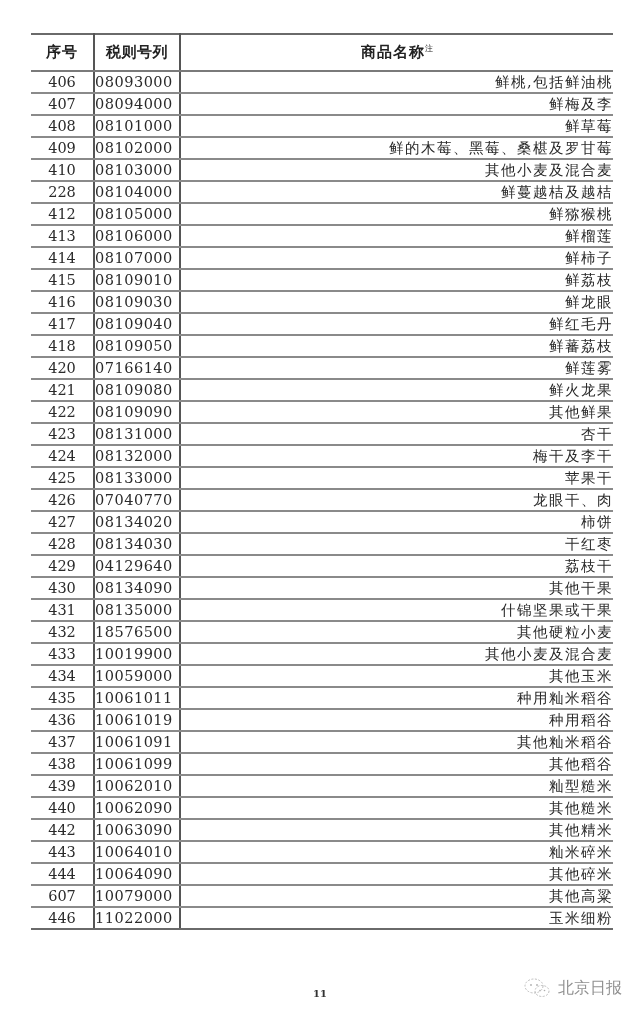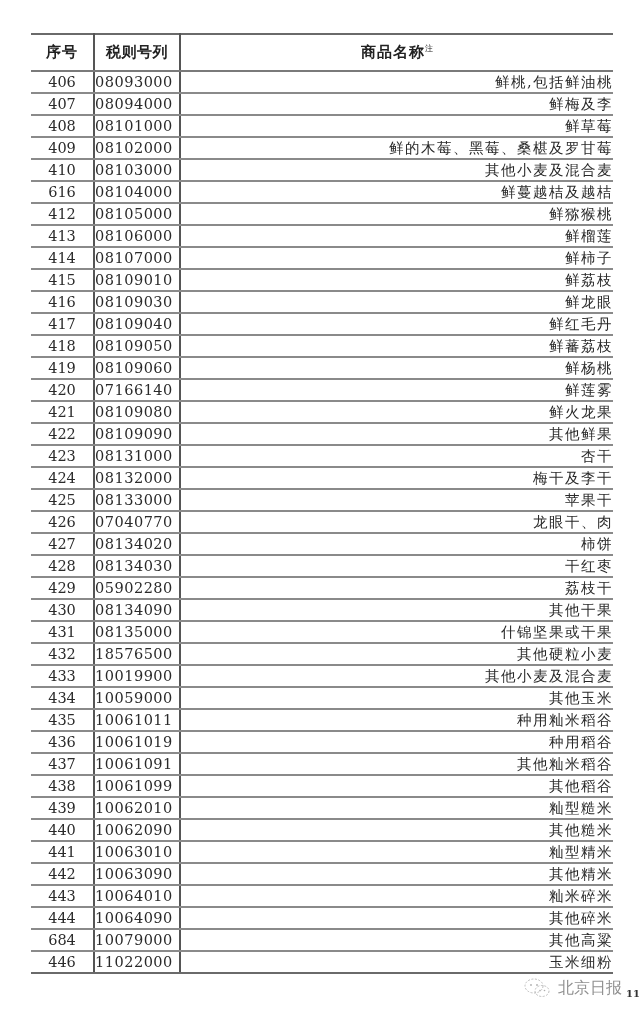--- a/index.html
+++ b/index.html
@@ -80,21 +80,21 @@
     table.tariff td.name {
       text-align: right;
       padding-left: 6px;
       letter-spacing: 1.5px;
     }
     .page-number {
       position: absolute;
       left: 0;
       width: 640px;
       top: 988px;
-      text-align: right;
+      text-align: center;
       font-family: "DejaVu Serif", "Liberation Serif", serif;
       font-weight: bold;
       font-size: 10px;
       color: #333;
     }
     .watermark {
       position: absolute;
       right: 18px;
       top: 977px;
       display: flex;
@@ -149,21 +149,21 @@
           <td class="seq">409</td>
           <td class="code">08102000</td>
           <td class="name">鲜的木莓、黑莓、桑椹及罗甘莓</td>
         </tr>
         <tr>
           <td class="seq">410</td>
           <td class="code">08103000</td>
           <td class="name">其他小麦及混合麦</td>
         </tr>
         <tr>
-          <td class="seq">616</td>
+          <td class="seq">228</td>
           <td class="code">08104000</td>
           <td class="name">鲜蔓越桔及越桔</td>
         </tr>
         <tr>
           <td class="seq">412</td>
           <td class="code">08105000</td>
           <td class="name">鲜猕猴桃</td>
         </tr>
         <tr>
           <td class="seq">413</td>
@@ -189,25 +189,20 @@
           <td class="seq">417</td>
           <td class="code">08109040</td>
           <td class="name">鲜红毛丹</td>
         </tr>
         <tr>
           <td class="seq">418</td>
           <td class="code">08109050</td>
           <td class="name">鲜蕃荔枝</td>
         </tr>
         <tr>
-          <td class="seq">419</td>
-          <td class="code">08109060</td>
-          <td class="name">鲜杨桃</td>
-        </tr>
-        <tr>
           <td class="seq">420</td>
           <td class="code">07166140</td>
           <td class="name">鲜莲雾</td>
         </tr>
         <tr>
           <td class="seq">421</td>
           <td class="code">08109080</td>
           <td class="name">鲜火龙果</td>
         </tr>
         <tr>
@@ -240,21 +235,21 @@
           <td class="code">08134020</td>
           <td class="name">柿饼</td>
         </tr>
         <tr>
           <td class="seq">428</td>
           <td class="code">08134030</td>
           <td class="name">干红枣</td>
         </tr>
         <tr>
           <td class="seq">429</td>
-          <td class="code">05902280</td>
+          <td class="code">04129640</td>
           <td class="name">荔枝干</td>
         </tr>
         <tr>
           <td class="seq">430</td>
           <td class="code">08134090</td>
           <td class="name">其他干果</td>
         </tr>
         <tr>
           <td class="seq">431</td>
           <td class="code">08135000</td>
@@ -299,41 +294,36 @@
           <td class="seq">439</td>
           <td class="code">10062010</td>
           <td class="name">籼型糙米</td>
         </tr>
         <tr>
           <td class="seq">440</td>
           <td class="code">10062090</td>
           <td class="name">其他糙米</td>
         </tr>
         <tr>
-          <td class="seq">441</td>
-          <td class="code">10063010</td>
-          <td class="name">籼型精米</td>
-        </tr>
-        <tr>
           <td class="seq">442</td>
           <td class="code">10063090</td>
           <td class="name">其他精米</td>
         </tr>
         <tr>
           <td class="seq">443</td>
           <td class="code">10064010</td>
           <td class="name">籼米碎米</td>
         </tr>
         <tr>
           <td class="seq">444</td>
           <td class="code">10064090</td>
           <td class="name">其他碎米</td>
         </tr>
         <tr>
-          <td class="seq">684</td>
+          <td class="seq">607</td>
           <td class="code">10079000</td>
           <td class="name">其他高粱</td>
         </tr>
         <tr>
           <td class="seq">446</td>
           <td class="code">11022000</td>
           <td class="name">玉米细粉</td>
         </tr>
       </tbody>
   </table>

